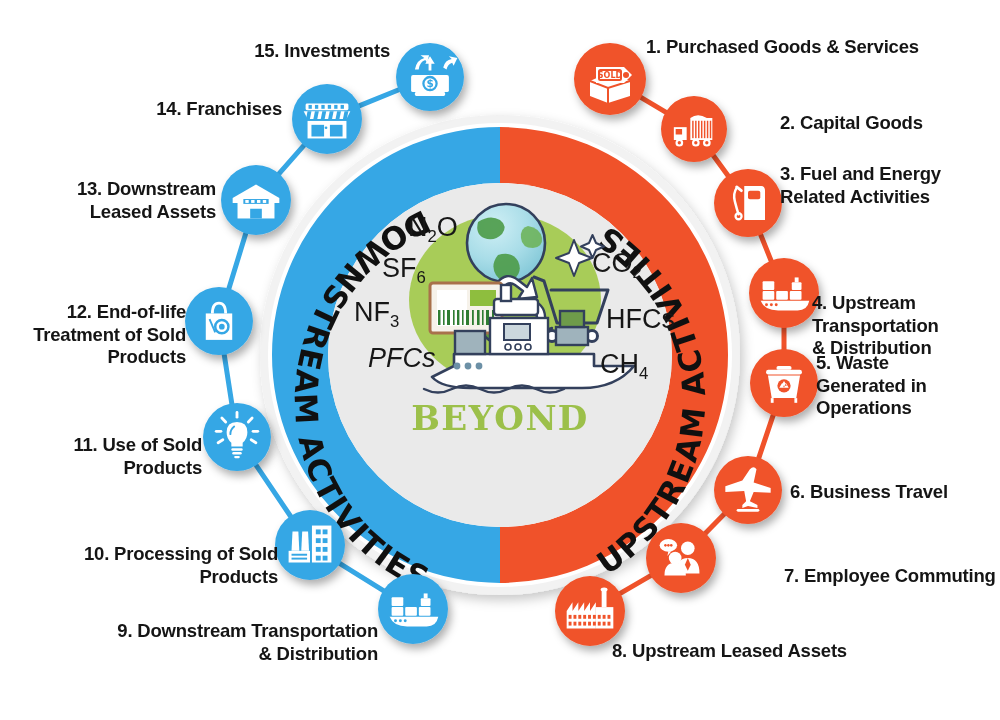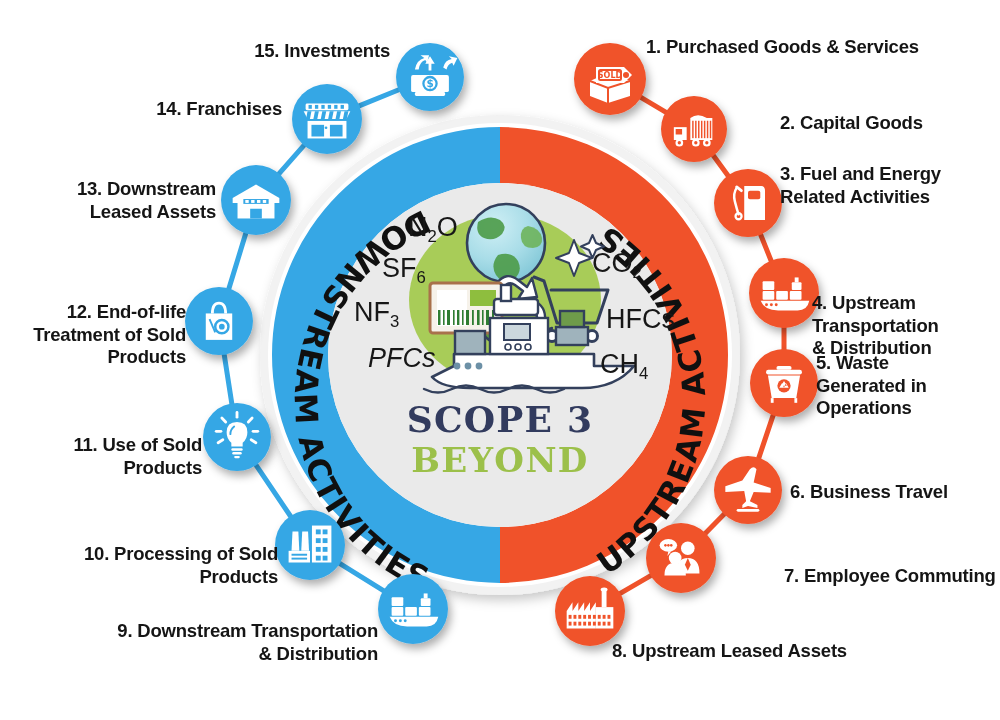--- a/index.html
+++ b/index.html
@@ -418,21 +418,20 @@
       <div class="gas" style="left: 408px; top: 212px;">N<sub>2</sub>O</div>
       <div class="gas" style="left: 382px; top: 253px;">SF<sub>6</sub></div>
       <div class="gas" style="left: 354px; top: 297px;">NF<sub>3</sub></div>
       <div class="gas" style="left: 368px; top: 343px; font-style: italic;">PFCs</div>
       <div class="gas" style="left: 592px; top: 248px;">CO<sub>2</sub></div>
       <div class="gas" style="left: 606px; top: 304px;">HFCs</div>
       <div class="gas" style="left: 600px; top: 349px;">CH<sub>4</sub></div>
     </div>
 
   <div class="scope-title" style="top:398px;">
-    <div class="scope-line1">SCOPE 3</div>
     <div class="scope-line2">BEYOND</div>
   </div>
 
   <div id="label-layer">
       <div class="node-label lab-right" style="left: 646px; top: 36px; width: 330px;">1. Purchased Goods &amp; Services</div>
       <div class="node-label lab-right" style="left: 780px; top: 91px; width: 260px; margin-top: 21px;">2. Capital Goods</div>
       <div class="node-label lab-right" style="left: 780px; top: 163px; width: 216px;">3.  Fuel and Energy
 Related Activities</div>
       <div class="node-label lab-right" style="left: 812px; top: 252px; width: 188px; margin-top: 40px;">4. Upstream
 Transportation

